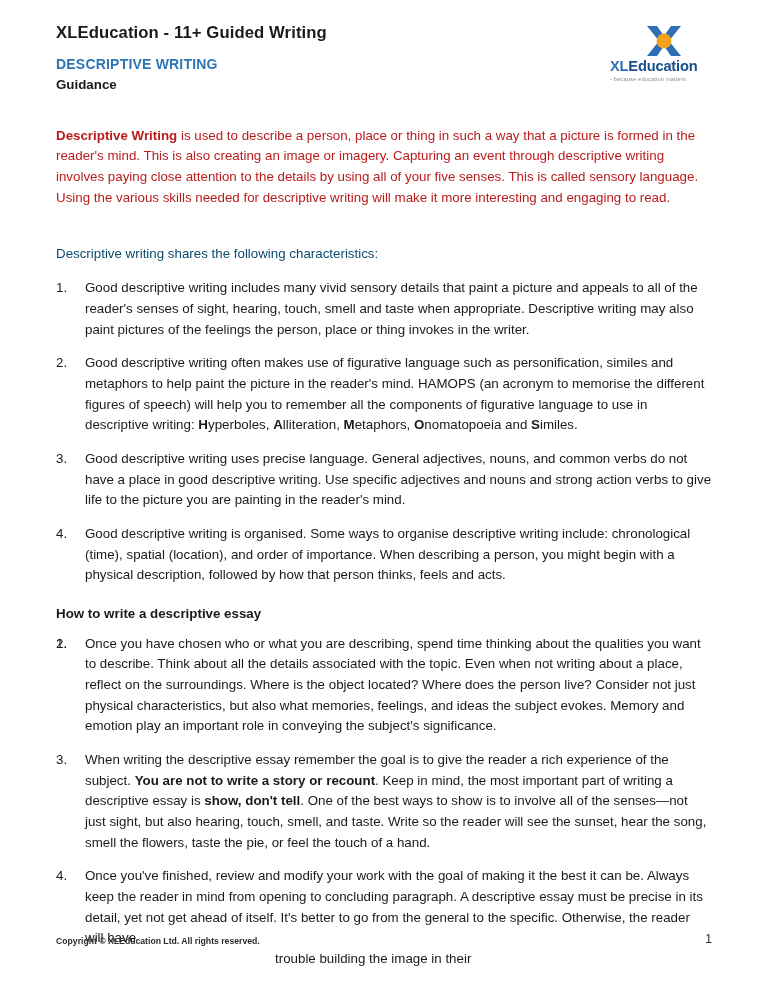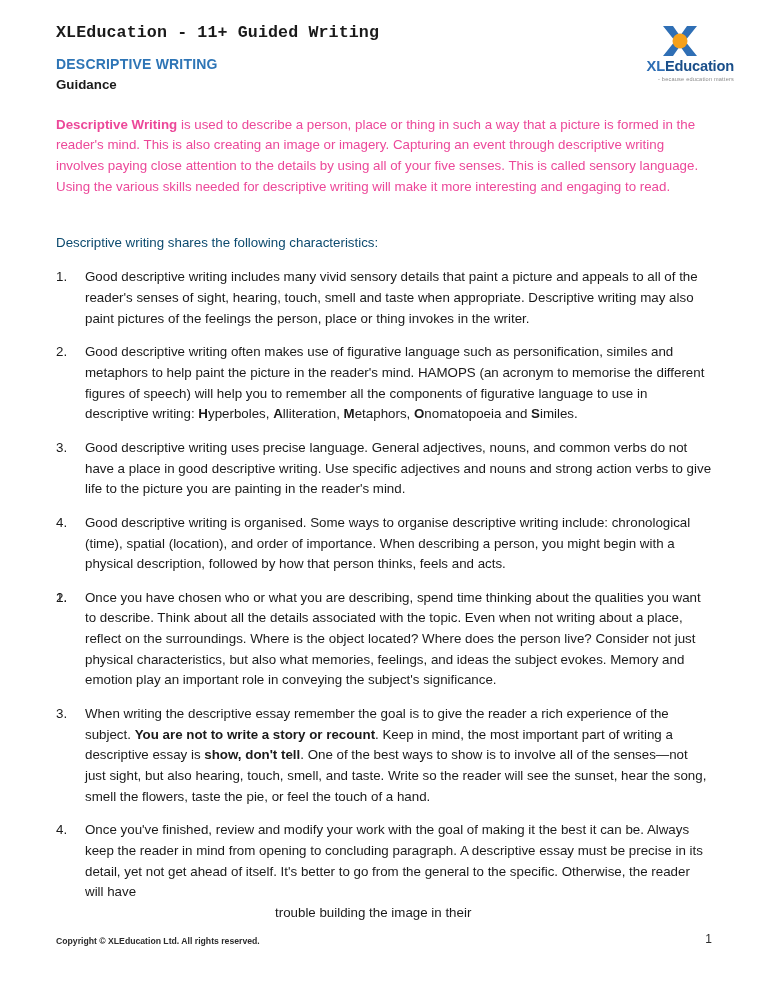--- a/index.html
+++ b/index.html
@@ -19,36 +19,35 @@
     position: relative;
     width: 768px;
     height: 994px;
     box-sizing: border-box;
     padding: 22px 56px 0 56px;
   }
   .header-row {
     display: flex;
     align-items: center;
     justify-content: space-between;
-    font-family: Liberation Mono, monospace;
   }
   .doc-title {
     font-size: 12.5pt;
     font-weight: bold;
     color: #1a1a1a;
     line-height: 1.3;
     margin: 0;
     letter-spacing: 0.1px;
   }
   .logo {
     position: absolute;
-    right: 34px;
+    right: 50px;
     top: 24px;
     width: 108px;
-    text-align: right;
+    text-align: left;
   }
   .logo-mark {
     display: block;
     margin: 0 auto;
   }
   .logo-text {
     font-size: 11pt;
     font-weight: bold;
     color: #0b57a4;
     letter-spacing: -0.2px;
@@ -70,24 +69,24 @@
     color: #2e75b6;
     letter-spacing: 0.2px;
   }
   .guidance {
     margin-top: 5px;
     font-size: 10pt;
     font-weight: bold;
     color: #1a1a1a;
   }
   .intro {
-    margin-top: 23px;
+    margin-top: 34px;
     font-size: 10pt;
     line-height: 1.55;
-    color: #ec4899;
+    color: #b91c1c;
   }
   .intro b { font-weight: bold; }
   .lead {
     margin-top: 36px;
     font-size: 10pt;
     line-height: 1.55;
     color: #0c4a6e;
   }
   ol.numlist {
     margin: 13px 0 0 0;
@@ -177,20 +176,21 @@
     <li>
       <span class="marker">3.</span>
       <span>Good descriptive writing uses precise language. General adjectives, nouns, and common verbs do not have a place in good descriptive writing. Use specific adjectives and nouns and strong action verbs to give life to the picture you are painting in the reader's mind.</span>
     </li>
     <li>
       <span class="marker">4.</span>
       <span>Good descriptive writing is organised. Some ways to organise descriptive writing include: chronological (time), spatial (location), and order of importance. When describing a person, you might begin with a physical description, followed by how that person thinks, feels and acts.</span>
     </li>
   </ol>
 
+  <div class="section-head">How to write a descriptive essay</div>
 
   <ol class="numlist">
     <li>
       <span class="marker">1.</span>
     </li>
     <li>
       <span class="marker">2.</span>
       <span>Once you have chosen who or what you are describing, spend time thinking about the qualities you want to describe. Think about all the details associated with the topic. Even when not writing about a place, reflect on the surroundings. Where is the object located? Where does the person live? Consider not just physical characteristics, but also what memories, feelings, and ideas the subject evokes. Memory and emotion play an important role in conveying the subject's significance.</span>
     </li>
     <li>

